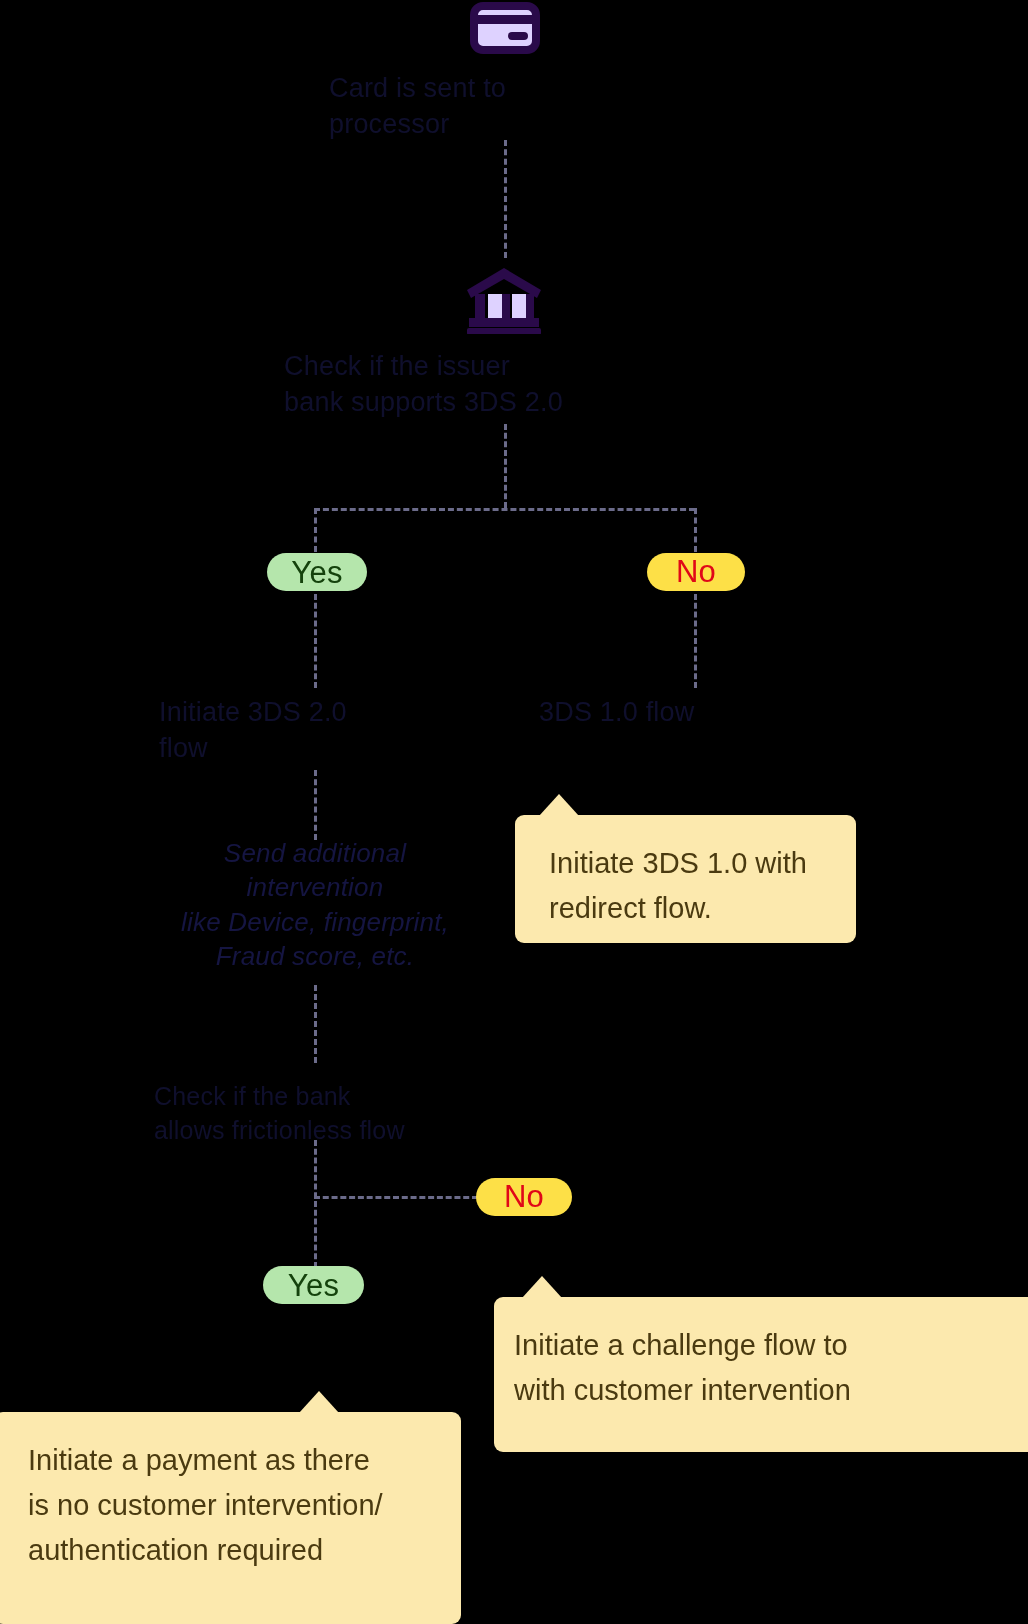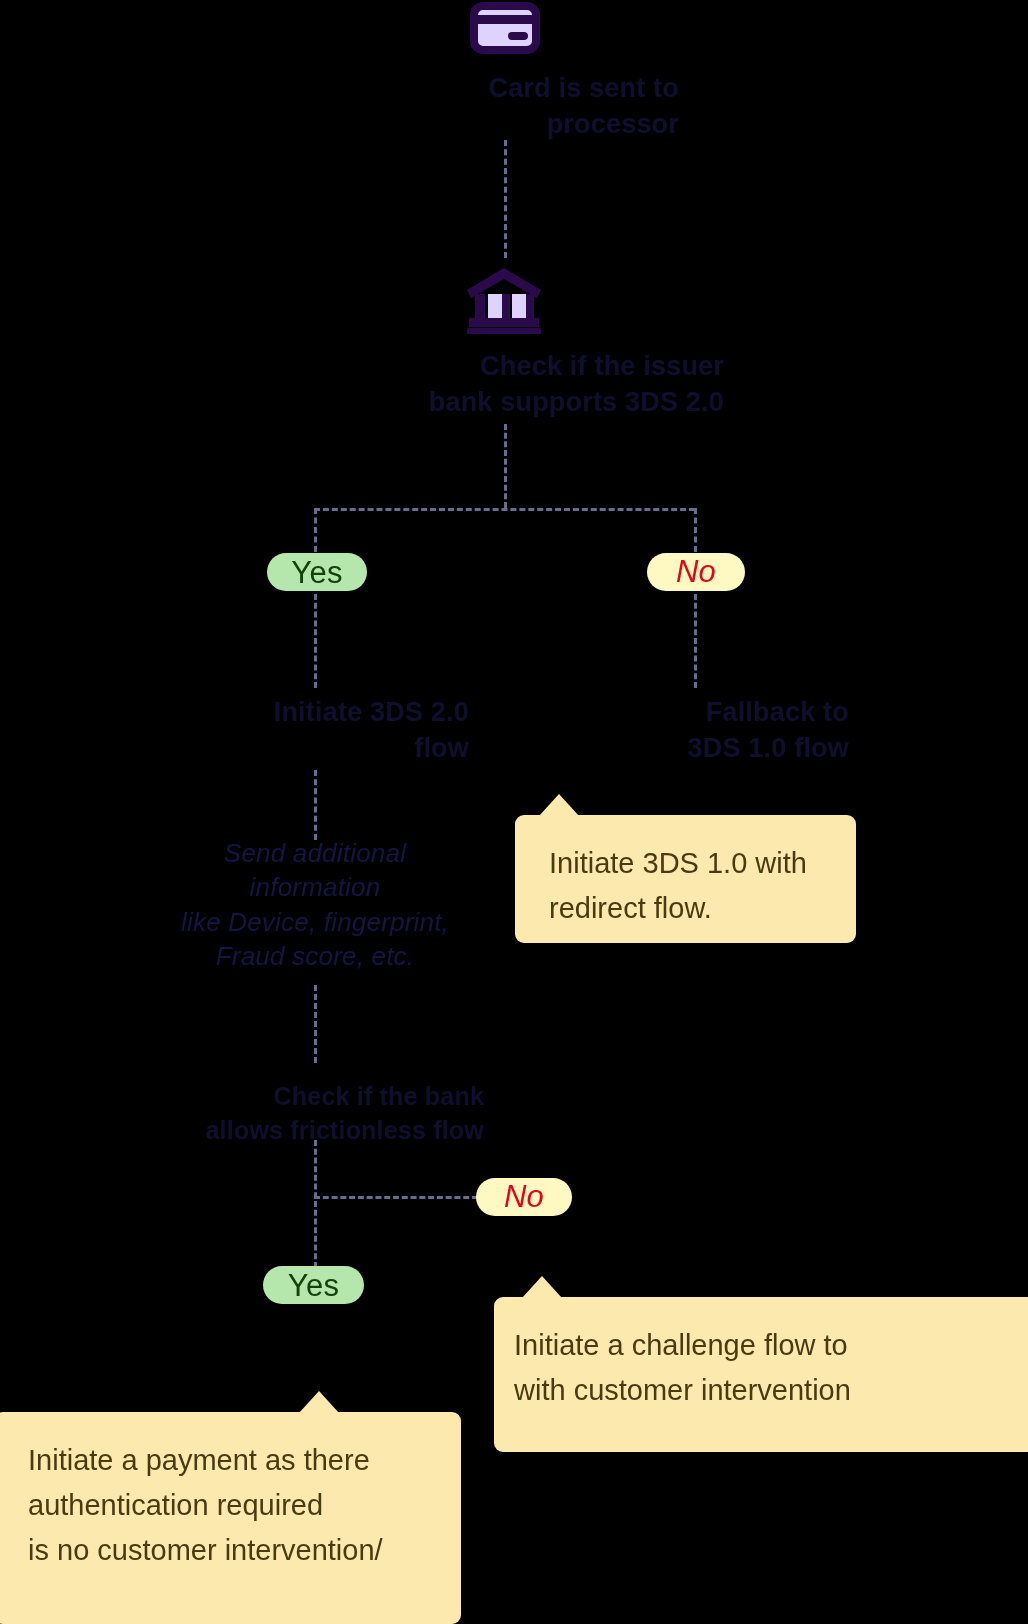--- a/index.html
+++ b/index.html
@@ -23,25 +23,25 @@
     height:0;
     border-top:3px dashed #6b6b8a;
   }
 
   
   .icon-wrap { position:absolute; display:flex; align-items:center; justify-content:center; }
 
   
   .flow-label {
     position:absolute;
-    text-align:right;
+    text-align:left;
     color:#0f0f2d;
     font-size:27px;
     line-height:1.35;
-    font-weight:700;
+    font-weight:400;
     letter-spacing:.2px;
   }
   .flow-label.small { font-size:25px; }
 
   .flow-note {
     position:absolute;
     text-align:center;
     color:#151542;
     font-size:26px;
     line-height:1.32;
@@ -53,21 +53,21 @@
   
   .pill {
     position:absolute;
     display:flex; align-items:center; justify-content:center;
     border-radius:999px;
     font-size:31px;
     font-weight:400;
     letter-spacing:.3px;
   }
   .pill-yes { background:#b5e6ac; color:#14420c;align-items:flex-end; }
-  .pill-no  { background:#fef9c3; color:#e00718;font-style:italic; }
+  .pill-no  { background:#fde047; color:#e00718; }
 
   
   .callout {
     position:absolute;
     background:#fce9ae;
     border-radius:9px;
     color:#4a3a10;
     font-size:29px;
     line-height:1.55;
     padding:26px 34px;
@@ -135,29 +135,28 @@
   </div>
 
   <div class="vline" style="left:314px; top:594px; height:94px;"></div>
   <div class="vline" style="left:694px; top:594px; height:94px;"></div>
 
   <div class="flow-label" style="left:159px; top:694px; width:310px;">
     <div>Initiate 3DS 2.0</div>
     <div>flow</div>
   </div>
   <div class="flow-label" style="left:539px; top:694px; width:310px;">
-    <div>Fallback to</div>
     <div>3DS 1.0 flow</div>
   </div>
 
   <div class="vline" style="left:314px; top:770px; height:70px;"></div>
 
   <div class="flow-note" style="left:150px; top:836px; width:330px;">
     <div>Send additional</div>
-    <div>information</div>
+    <div>intervention</div>
     <div>like Device, fingerprint,</div>
     <div>Fraud score, etc.</div>
   </div>
 
   <div class="vline" style="left:314px; top:985px; height:78px;"></div>
 
   <div class="flow-label small" style="left:154px; top:1080px; width:330px;">
     <div>Check if the bank</div>
     <div>allows frictionless flow</div>
   </div>
@@ -182,17 +181,17 @@
 
   <div class="callout" style="left:494px; top:1297px; width:544px; height:155px;padding-left:20px;">
     <div class="tip" style="left:28px;"></div>
     <div>Initiate a challenge flow to</div>
     <div>with customer intervention</div>
   </div>
 
   <div class="callout" style="left:-6px; top:1412px; width:467px; height:212px;">
     <div class="tip" style="left:305px;"></div>
     <div>Initiate a payment as there</div>
+    <div>is no customer intervention/</div>
     <div>authentication required</div>
-    <div>is no customer intervention/</div>
   </div>
 
 </div>
 
 </body></html>

